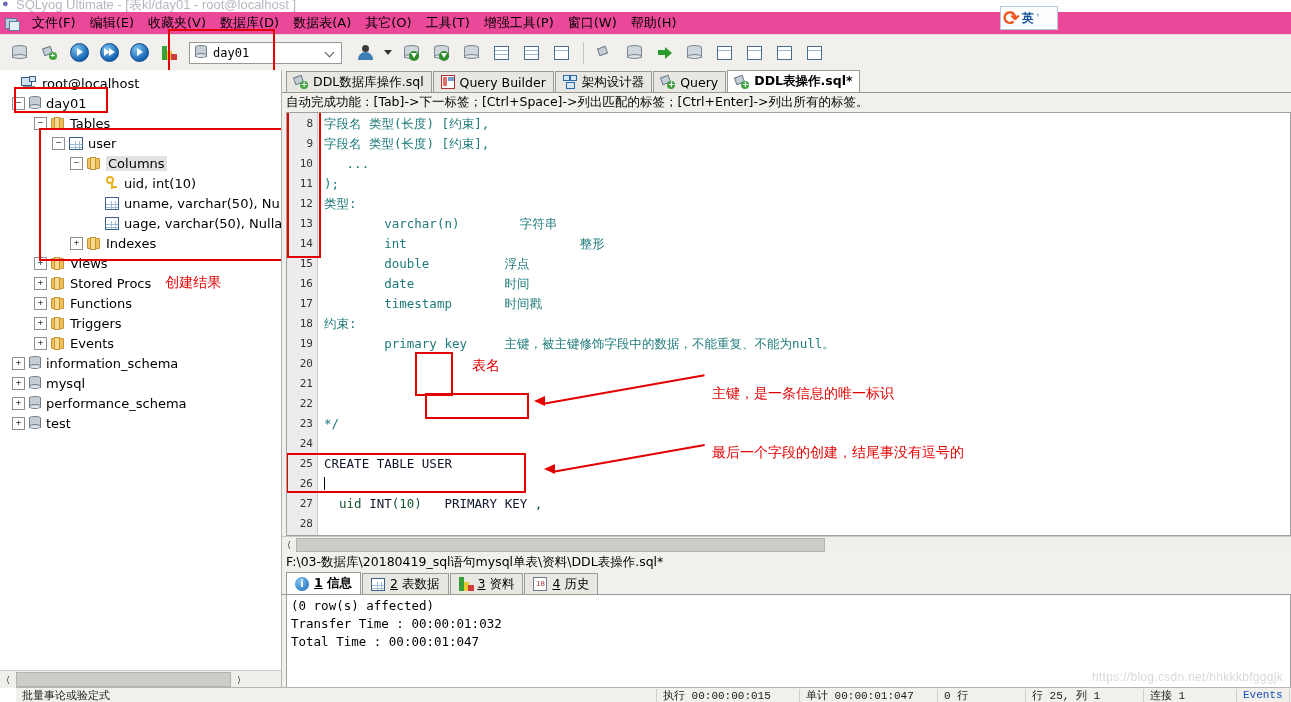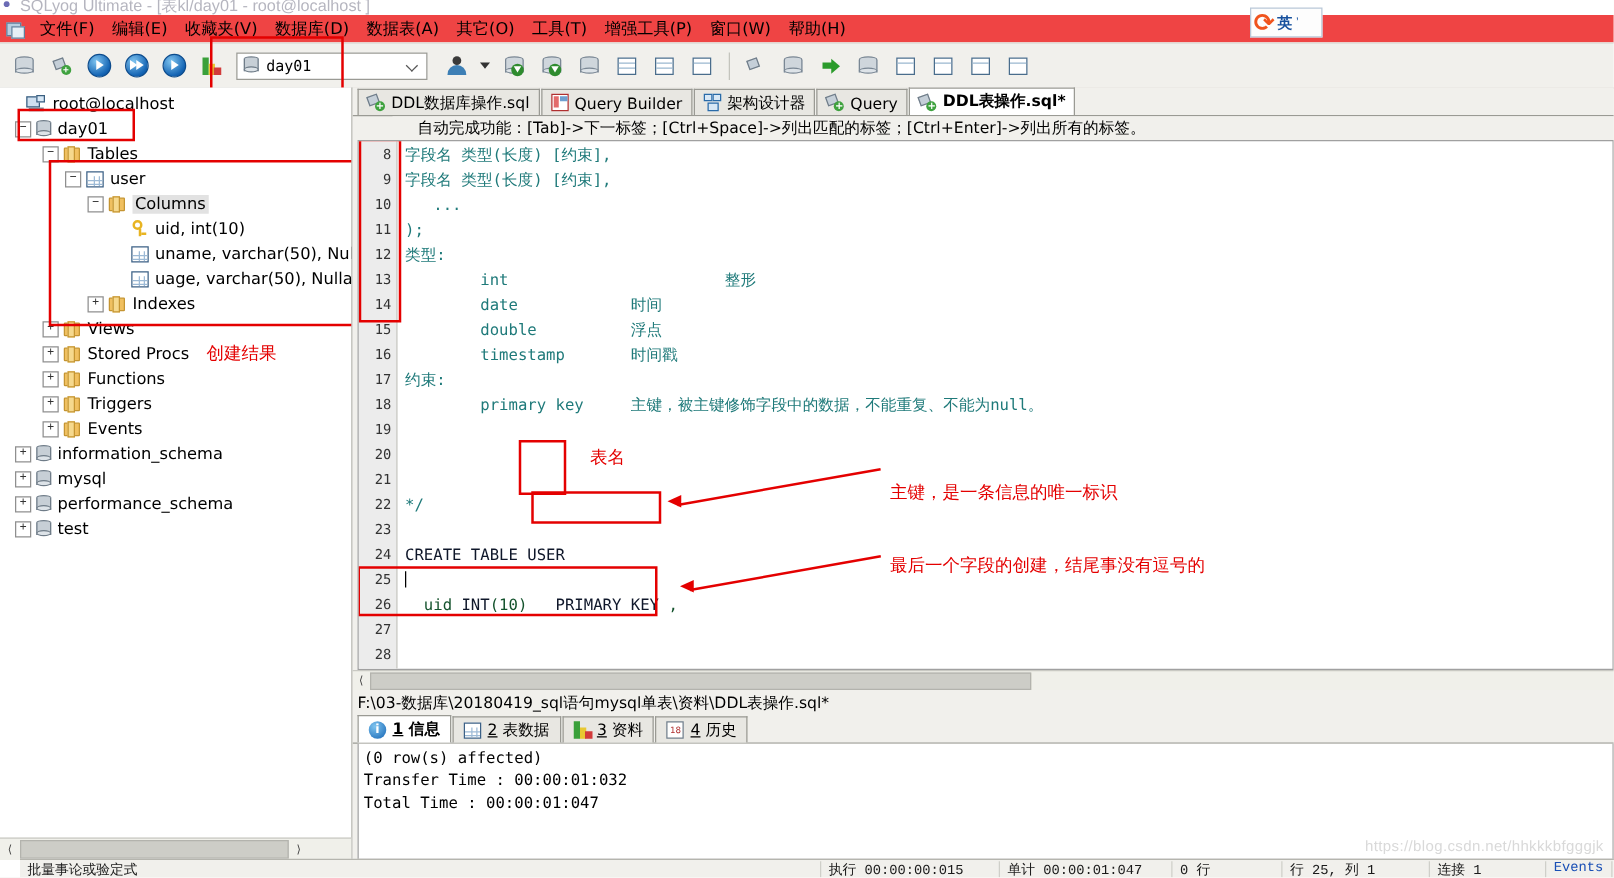--- a/index.html
+++ b/index.html
@@ -19,21 +19,21 @@
   #titlebar .tb-text{
     position:absolute;left:16px;top:-4px;font-size:13px;color:#7a7a8c;
     white-space:nowrap;opacity:.55;
   }
   #titlebar .tb-logo{
     position:absolute;left:2px;top:-3px;width:11px;height:11px;
     color:#6b6bb5;font-size:11px;
   }
   
   #menubar{
-    height:22px;background:#ef4444;display:flex;align-items:center;
+    height:22px;background:#ec4899;display:flex;align-items:center;
     padding-left:4px;position:relative;
   }
   #menubar .menu-icon{
     width:16px;height:15px;margin-right:5px;position:relative;
   }
   #menubar .menu-icon .sq1{position:absolute;left:1px;top:2px;width:10px;height:9px;background:#b8cfe0;border:1px solid #5f7f9c;}
   #menubar .menu-icon .sq2{position:absolute;left:5px;top:5px;width:9px;height:8px;background:#e6eff6;border:1px solid #5f7f9c;}
   #menubar .mi{
     font-size:13px;padding:1px 7px;white-space:nowrap;cursor:default;
     font-family:"DejaVu Sans","Liberation Sans",sans-serif;
@@ -179,24 +179,23 @@
   .tab.active{background:#fff;height:21px;font-weight:bold;}
   .tab .ti{width:14px;height:14px;margin-right:5px;position:relative;flex:0 0 auto;}
   .ti-sql{width:14px;height:14px;position:relative;}
   .ti-sql .pl{position:absolute;left:0;top:1px;width:9px;height:8px;background:#c5cfd8;border:1px solid #6f7c88;transform:rotate(-20deg);box-sizing:border-box;}
   .ti-sql .gp{position:absolute;right:0;bottom:0;width:8px;height:8px;border-radius:50%;background:#3fa23f;color:#fff;font-size:8px;line-height:7px;text-align:center;font-weight:bold;}
   .ti-qb{width:14px;height:13px;background:#fff;border:1px solid #b03030;box-sizing:border-box;position:relative;}
   .ti-qb i{position:absolute;display:block;}
   .ti-arch{width:14px;height:13px;position:relative;}
   .ti-arch i{position:absolute;display:block;border:1px solid #2a6ba8;background:#d8e8f6;}
   #autocomplete-hint{
-    height:19px;display:flex;align-items:center;padding-left:20px;
+    height:19px;display:flex;align-items:center;padding-left:4px;
     font-size:12.5px;background:#f1f0ec;white-space:nowrap;
     font-family:"DejaVu Sans","Liberation Sans",sans-serif;
-    margin-left:32px;
   }
   #editorwrap{
     flex:1;background:#fff;border:1px solid #a0a0a0;margin:0 0 0 4px;margin-right:0;
     display:flex;position:relative;overflow:hidden;min-height:0;
   }
   #gutter{
     width:30px;background:#ececec;border-right:1px solid #c9c9c3;
     flex:0 0 auto;text-align:right;padding-top:1px;
     font-family:"DejaVu Sans Mono","Liberation Mono",monospace;font-size:11px;color:#333;
   }
@@ -657,23 +656,24 @@
           <div>27</div>
           <div>28</div>
           <div>29</div>
         </div>
       <div id="code">
           <div class="ln"><span class="c-cmt">字段名 类型(长度) [约束],</span></div>
           <div class="ln"><span class="c-cmt">字段名 类型(长度) [约束],</span></div>
           <div class="ln"><span class="c-cmt">   ...</span></div>
           <div class="ln"><span class="c-cmt">);</span></div>
           <div class="ln"><span class="c-cmt">类型:</span></div>
+          <div class="ln"><span class="c-cmt">        varchar(n)        字符串</span></div>
           <div class="ln"><span class="c-cmt">        int                       整形</span></div>
+          <div class="ln"><span class="c-cmt">        double          浮点</span></div>
           <div class="ln"><span class="c-cmt">        date            时间</span></div>
-          <div class="ln"><span class="c-cmt">        double          浮点</span></div>
           <div class="ln"><span class="c-cmt">        timestamp       时间戳</span></div>
           <div class="ln"><span class="c-cmt">约束:</span></div>
           <div class="ln"><span class="c-cmt">        primary key     主键，被主键修饰字段中的数据，不能重复、不能为null。</span></div>
           <div class="ln"><span class="c-cmt"></span></div>
           <div class="ln"><span class="c-cmt"></span></div>
           <div class="ln"><span class="c-cmt"></span></div>
           <div class="ln"><span class="c-cmt">*/</span></div>
           <div class="ln"><span class="c-pl"></span></div>
           <div class="ln"><span class="c-kw">CREATE TABLE </span><span class="c-kw">USER</span></div>
           <div class="ln"><span class="c-pl"></span><span class="caret-bar"></span></div>

